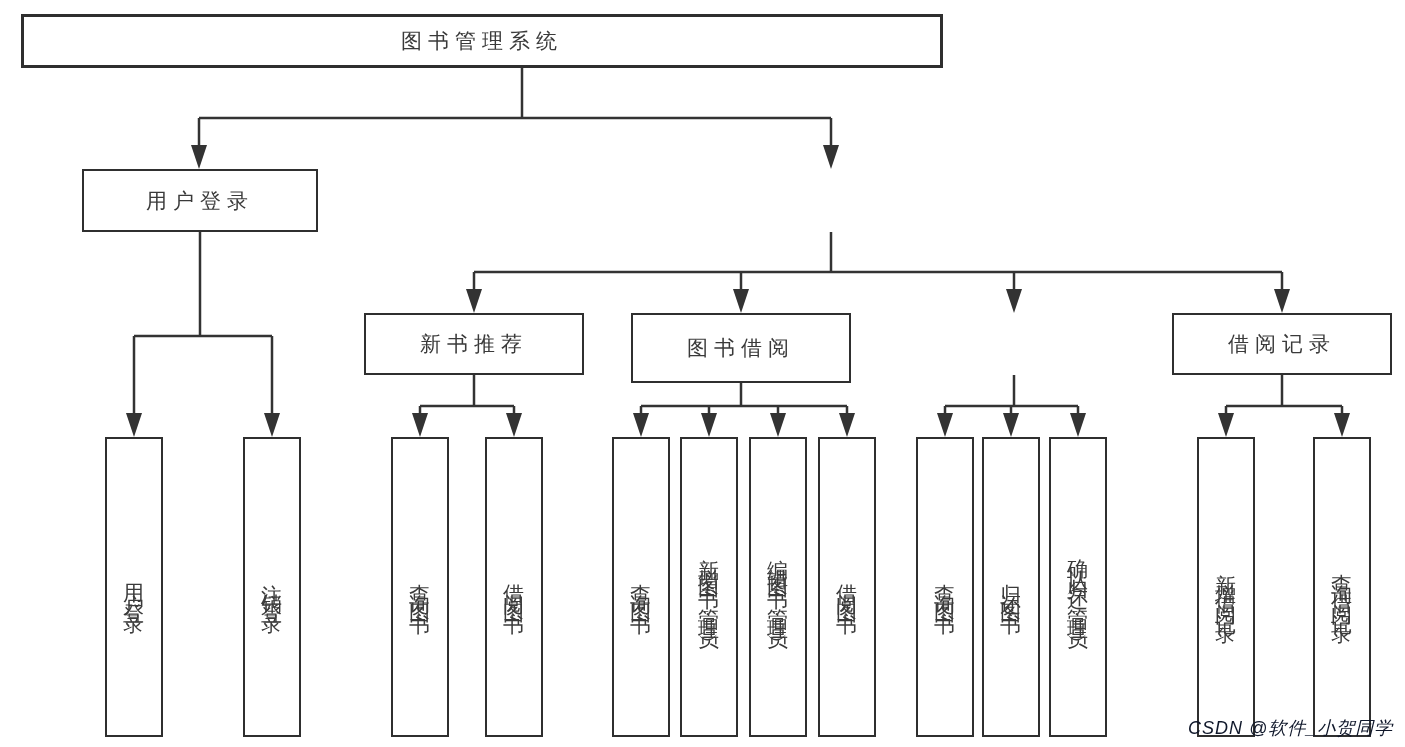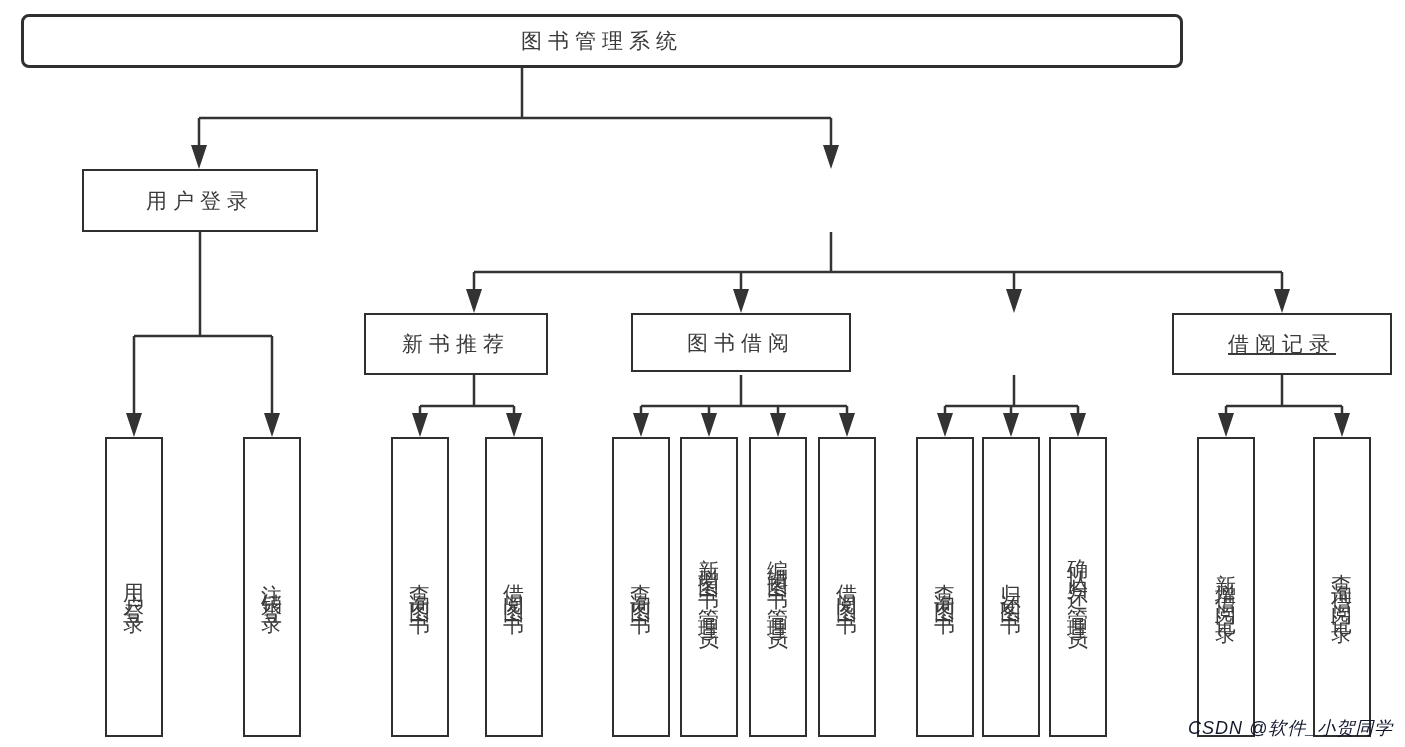--- a/index.html
+++ b/index.html
@@ -109,35 +109,35 @@
       <polygon points="770,413 786,413 778,437"></polygon>
       <polygon points="839,413 855,413 847,437"></polygon>
       <polygon points="937,413 953,413 945,437"></polygon>
       <polygon points="1003,413 1019,413 1011,437"></polygon>
       <polygon points="1070,413 1086,413 1078,437"></polygon>
       <polygon points="1218,413 1234,413 1226,437"></polygon>
       <polygon points="1334,413 1350,413 1342,437"></polygon>
     </g>
   </svg>
 
-  <div class="box root" style="left:21px;top:14px;width:1162px;height:54px;border-radius:8px;">
+  <div class="box root" style="left:21px;top:14px;width:922px;height:54px;">
     <span class="lbl">图书管理系统</span>
   </div>
 
   <div class="box" style="left:82px;top:169px;width:236px;height:63px;">
     <span class="lbl">用户登录</span>
   </div>
 
-  <div class="box" style="left:364px;top:313px;width:184px;height:62px;justify-content:center;">
+  <div class="box" style="left:364px;top:313px;width:220px;height:62px;justify-content:center;">
     <span class="lbl">新书推荐</span>
   </div>
-  <div class="box" style="left:631px;top:313px;width:220px;height:59px;">
+  <div class="box" style="left:631px;top:313px;width:220px;height:70px;">
     <span class="lbl">图书借阅</span>
   </div>
-  <div class="box" style="left:1172px;top:313px;width:220px;height:62px;text-decoration:underline;">
+  <div class="box" style="left:1172px;top:313px;width:220px;height:62px;">
     <span class="lbl">借阅记录</span>
   </div>
 
   <div class="box v" style="left:105px;top:437px;width:58px;height:300px;">
     <span class="lbl">用户登录</span>
   </div>
   <div class="box v" style="left:243px;top:437px;width:58px;height:300px;">
     <span class="lbl">注销登录</span>
   </div>
 

